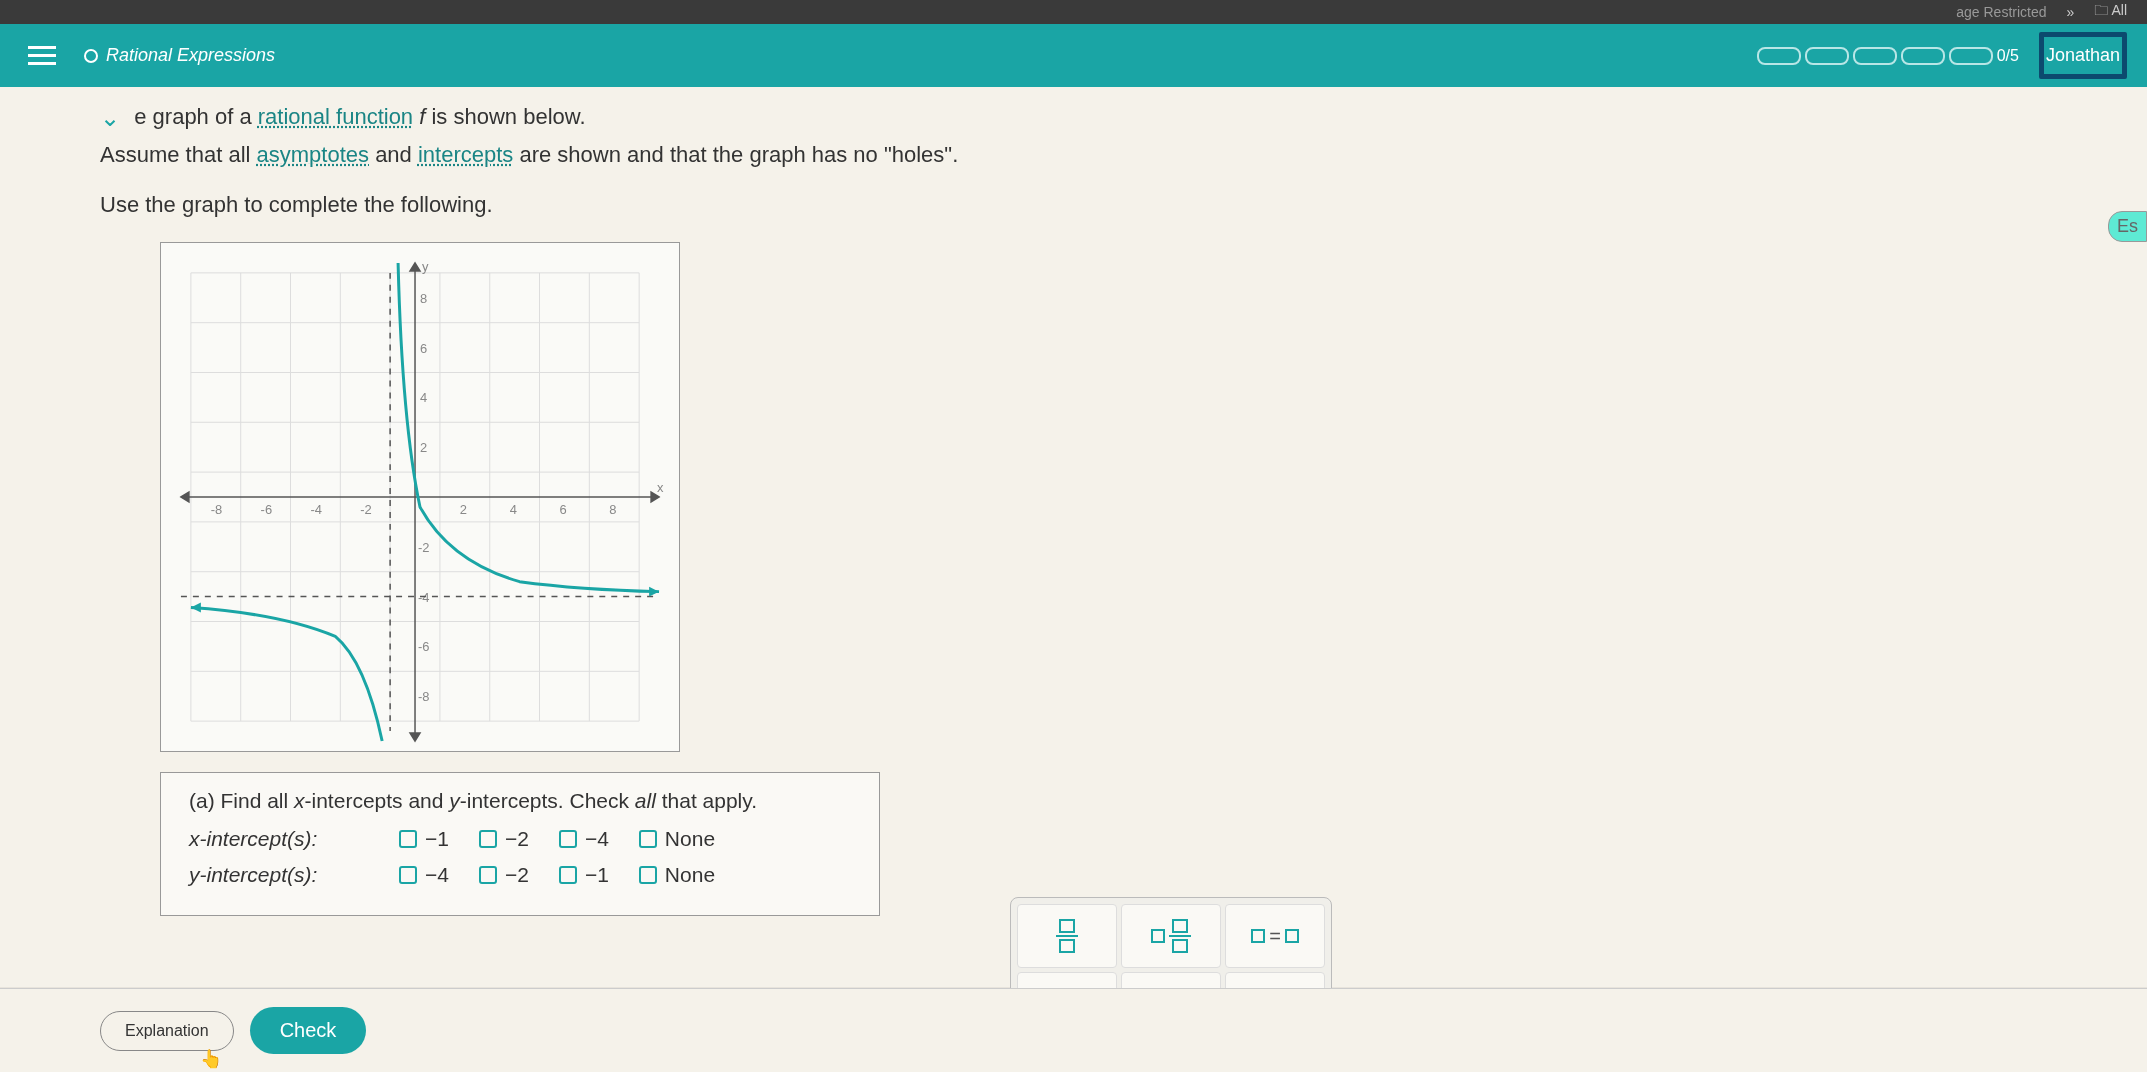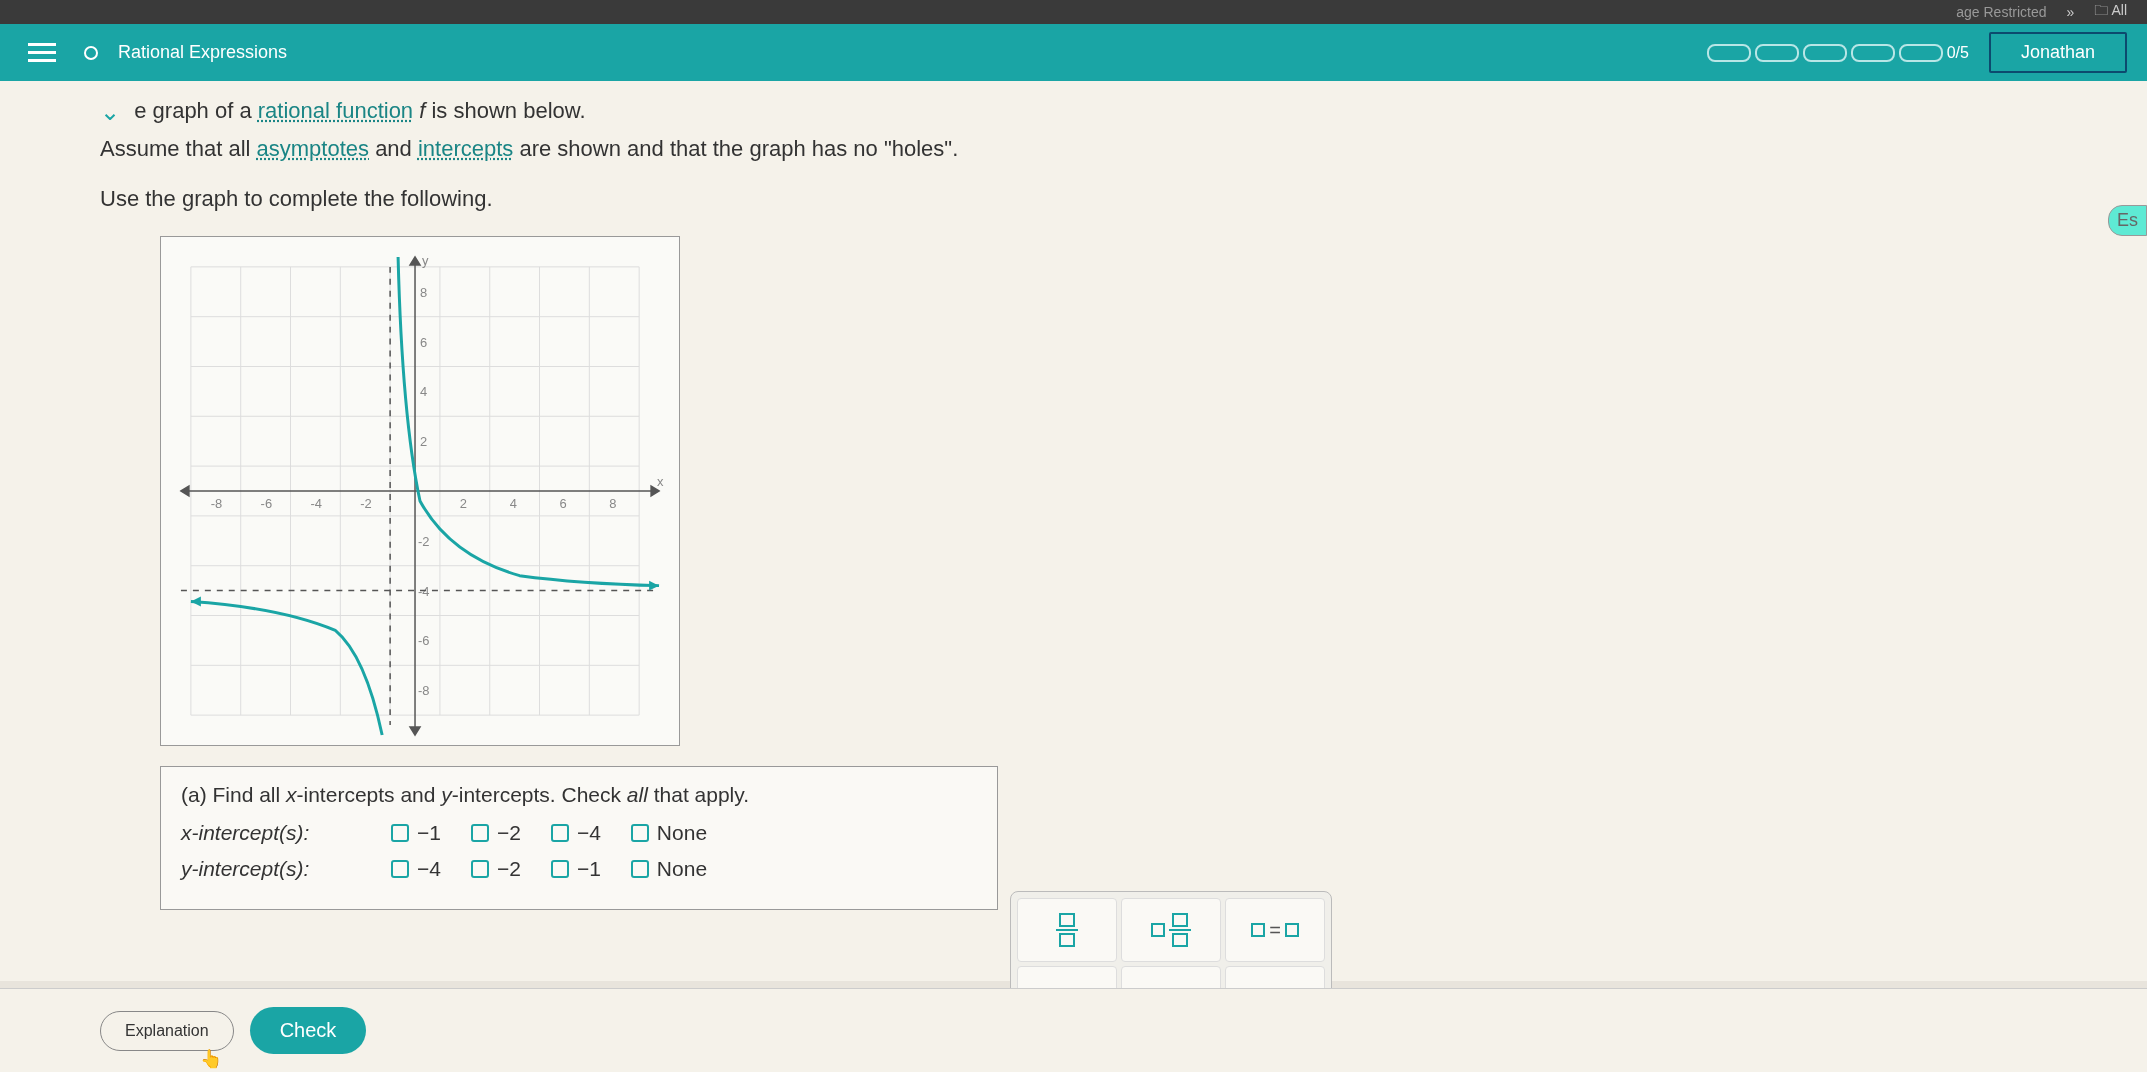--- a/index.html
+++ b/index.html
@@ -5,37 +5,37 @@
 * { box-sizing: border-box; margin: 0; padding: 0; }
 body { font-family: Arial, sans-serif; background: #e8e4dc; width: 2147px; height: 1072px; overflow: hidden; position: relative; }
 
 .browser-top { background: #3a3a3a; height: 10px; display: flex; align-items: center; padding: 12px 20px; color: #ccc; font-size: 14px; justify-content: flex-end; gap: 20px; }
 .browser-top .badge { color: #999; }
 
 .header-bar { background: #1aa5a5; color: white; padding: 8px 20px; display: flex; align-items: center; gap: 20px; }
 .hamburger { display: flex; flex-direction: column; gap: 5px; cursor: pointer; padding: 8px; }
 .hamburger span { width: 28px; height: 3px; background: white; }
 .header-text { flex: 1; }
-.header-text .topic { font-size: 18px; display: flex; align-items: center; gap: 20px; }
+.header-text .topic { font-size: 18px; display: flex; align-items: center; gap: 8px; font-style: italic; }
 .header-text .topic .circle { width: 14px; height: 14px; border: 2px solid white; border-radius: 50%; display: inline-block; }
 .header-text .subtitle { font-size: 20px; margin-top: 4px; }
 .progress-boxes { display: flex; gap: 4px; align-items: center; }
 .progress-box { width: 44px; height: 18px; border: 2px solid #b8e6e6; border-radius: 8px; }
 .progress-label { color: white; font-size: 16px; }
-.user-btn { border: 2px solid #0c4a6e; padding: 8px 30px; color: white; font-size: 18px; background: transparent; border-radius: 2px; }
+.user-btn { border: 5px solid #0c4a6e; padding: 8px 2px; color: white; font-size: 18px; background: transparent; border-radius: 2px; }
 
 .content { padding: 12px 100px 0 100px; background: #f5f2ea; min-height: 900px; position: relative; }
 .question-text { font-size: 22px; color: #333; line-height: 1.6; }
 .link-term { color: #1a8585; text-decoration: underline dotted; }
 .expand-icon { color: #1aa5a5; font-size: 24px; vertical-align: middle; margin-right: 8px; }
 
 .graph-container { margin: 20px 0 20px 60px; border: 1px solid #999; width: 520px; height: 510px; position: relative; background: #fafaf7; }
 .graph-container svg { width: 100%; height: 100%; }
 
-.answer-box { border: 1px solid #999; margin-left: 60px; padding: 16px 20px; width: 838px; background: #faf9f5; }
+.answer-box { border: 1px solid #999; margin-left: 60px; padding: 16px 28px; width: 720px; background: #faf9f5; }
 .answer-box .q-text { font-size: 21px; color: #333; margin-bottom: 14px; }
 .answer-row { display: flex; align-items: center; gap: 30px; font-size: 21px; color: #333; margin-bottom: 12px; }
 .answer-row .label { font-style: italic; width: 180px; }
 .checkbox-opt { display: flex; align-items: center; gap: 8px; }
 .checkbox-opt .cb { width: 18px; height: 18px; border: 2px solid #1aa5a5; border-radius: 3px; }
 
 .keypad { position: absolute; left: 1010px; top: 810px; border: 1px solid #bbb; border-radius: 8px; background: #f0efea; padding: 6px; display: grid; grid-template-columns: repeat(3, 100px); grid-template-rows: repeat(2, 64px); gap: 4px; }
 .keypad .key { background: #faf9f5; border: 1px solid #ddd; display: flex; align-items: center; justify-content: center; font-size: 20px; color: #555; border-radius: 4px; cursor: pointer; }
 .keypad .key .frac { display: flex; flex-direction: column; align-items: center; line-height: 1; }
 .keypad .key .frac .num, .keypad .key .frac .den { width: 16px; height: 14px; border: 2px solid #1aa5a5; }

